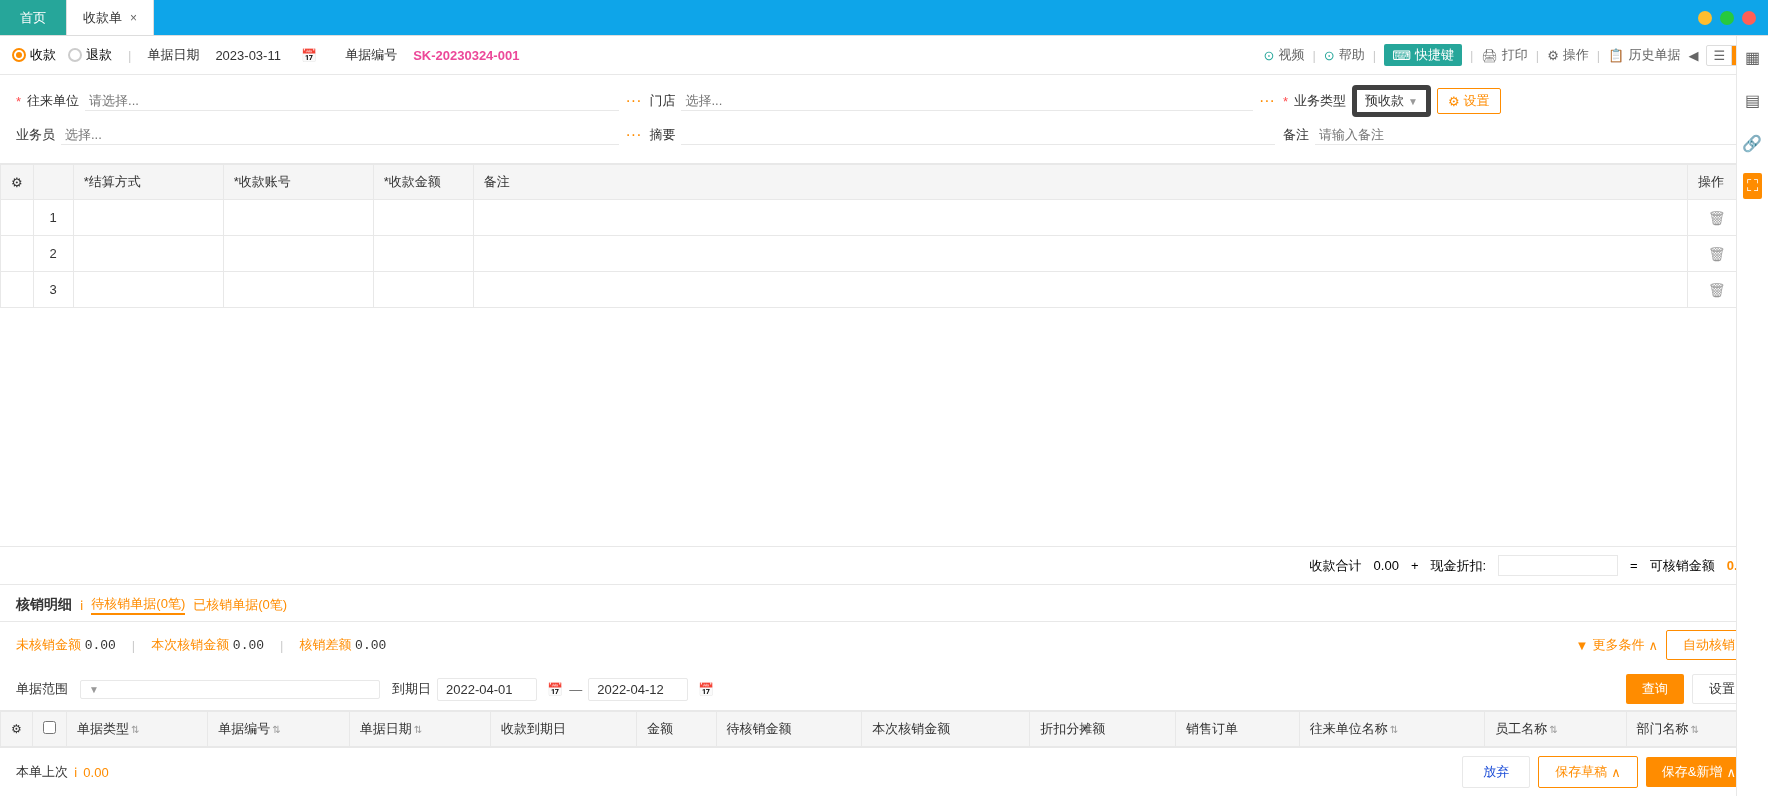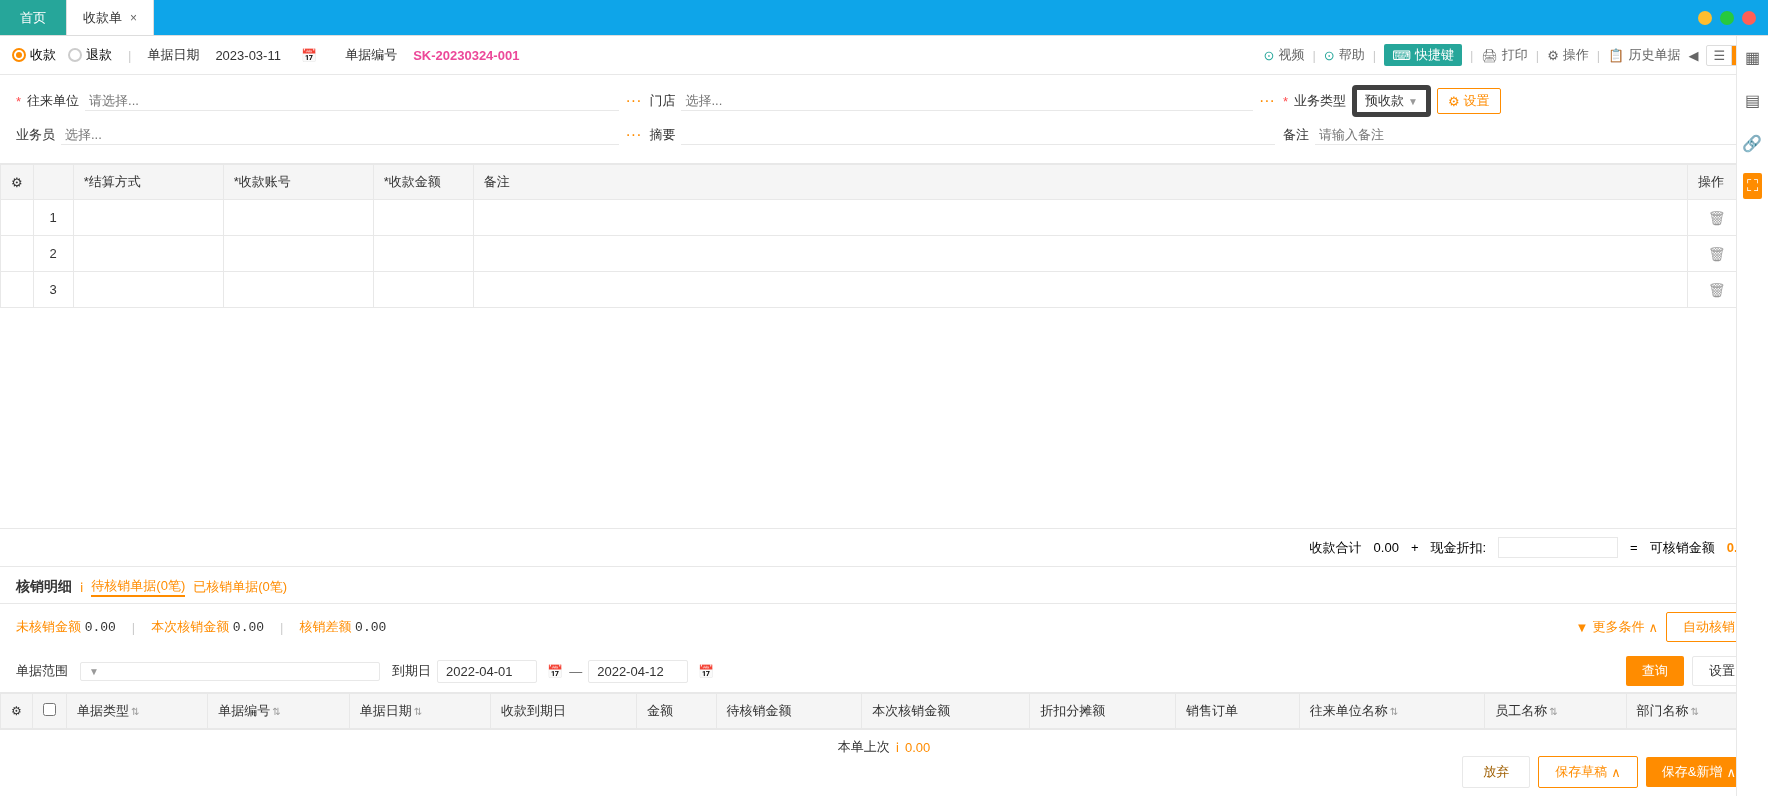--- a/index.html
+++ b/index.html
@@ -83,25 +83,25 @@
     .date-input { border: 1px solid #e8e8e8; padding: 3px 8px; border-radius: 2px; color: #333; width: 100px; }
     .date-sep { color: #666; }
     .more-filters { color: #ff8c00; cursor: pointer; display: flex; align-items: center; gap: 4px; }
     .query-btn { background: #ff8c00; color: #fff; border: none; padding: 5px 16px; border-radius: 2px; cursor: pointer; }
     .settings-btn2 { background: #fff; color: #333; border: 1px solid #e8e8e8; padding: 5px 16px; border-radius: 2px; cursor: pointer; }
     .wo-table { width: 100%; border-collapse: collapse; }
     .wo-table th { padding: 8px 10px; border: 1px solid #e8e8e8; color: #333; font-weight: normal; background: #f5f5f5; text-align: left; white-space: nowrap; font-size: 12px; }
     .sort-icon { color: #999; font-size: 10px; }
 
     
-    .bottom-bar { display: flex; align-items: center; padding: 8px 16px; background: #fff; border-top: 1px solid #e8e8e8; flex-direction: column; }
+    .bottom-bar { display: flex; align-items: center; padding: 8px 16px; background: #fff; border-top: 1px solid #e8e8e8; }
     .bottom-info { display: flex; align-items: center; gap: 6px; color: #333; }
     .bottom-info .orange { color: #ff8c00; }
     .bottom-actions { margin-left: auto; display: flex; align-items: center; gap: 8px; }
-    .btn-abandon { border: 1px solid #e8e8e8; background: #fff; color: #a16207; padding: 6px 20px; border-radius: 2px; cursor: pointer; }
+    .btn-abandon { border: 1px solid #e8e8e8; background: #fff; color: #1d4ed8; padding: 6px 20px; border-radius: 2px; cursor: pointer; }
     .btn-draft { border: 1px solid #ff8c00; background: #fff; color: #ff8c00; padding: 6px 16px; border-radius: 2px; cursor: pointer; display: flex; align-items: center; gap: 4px; }
     .btn-save { background: #ff8c00; color: #fff; border: none; padding: 6px 16px; border-radius: 2px; cursor: pointer; display: flex; align-items: center; gap: 4px; }
 
     
     .right-sidebar { position: fixed; right: 0; top: 36px; width: 32px; background: #fff; border-left: 1px solid #e8e8e8; display: flex; flex-direction: column; align-items: center; padding-top: 8px; gap: 16px; height: calc(796px - 36px); }
     .sidebar-icon { color: #666; cursor: pointer; font-size: 16px; padding: 4px; }
     .sidebar-icon.active { background: #ff8c00; color: #fff; border-radius: 2px; }
 
     .calendar-icon { color: #26a69a; cursor: pointer; margin-left: 4px; }
     

